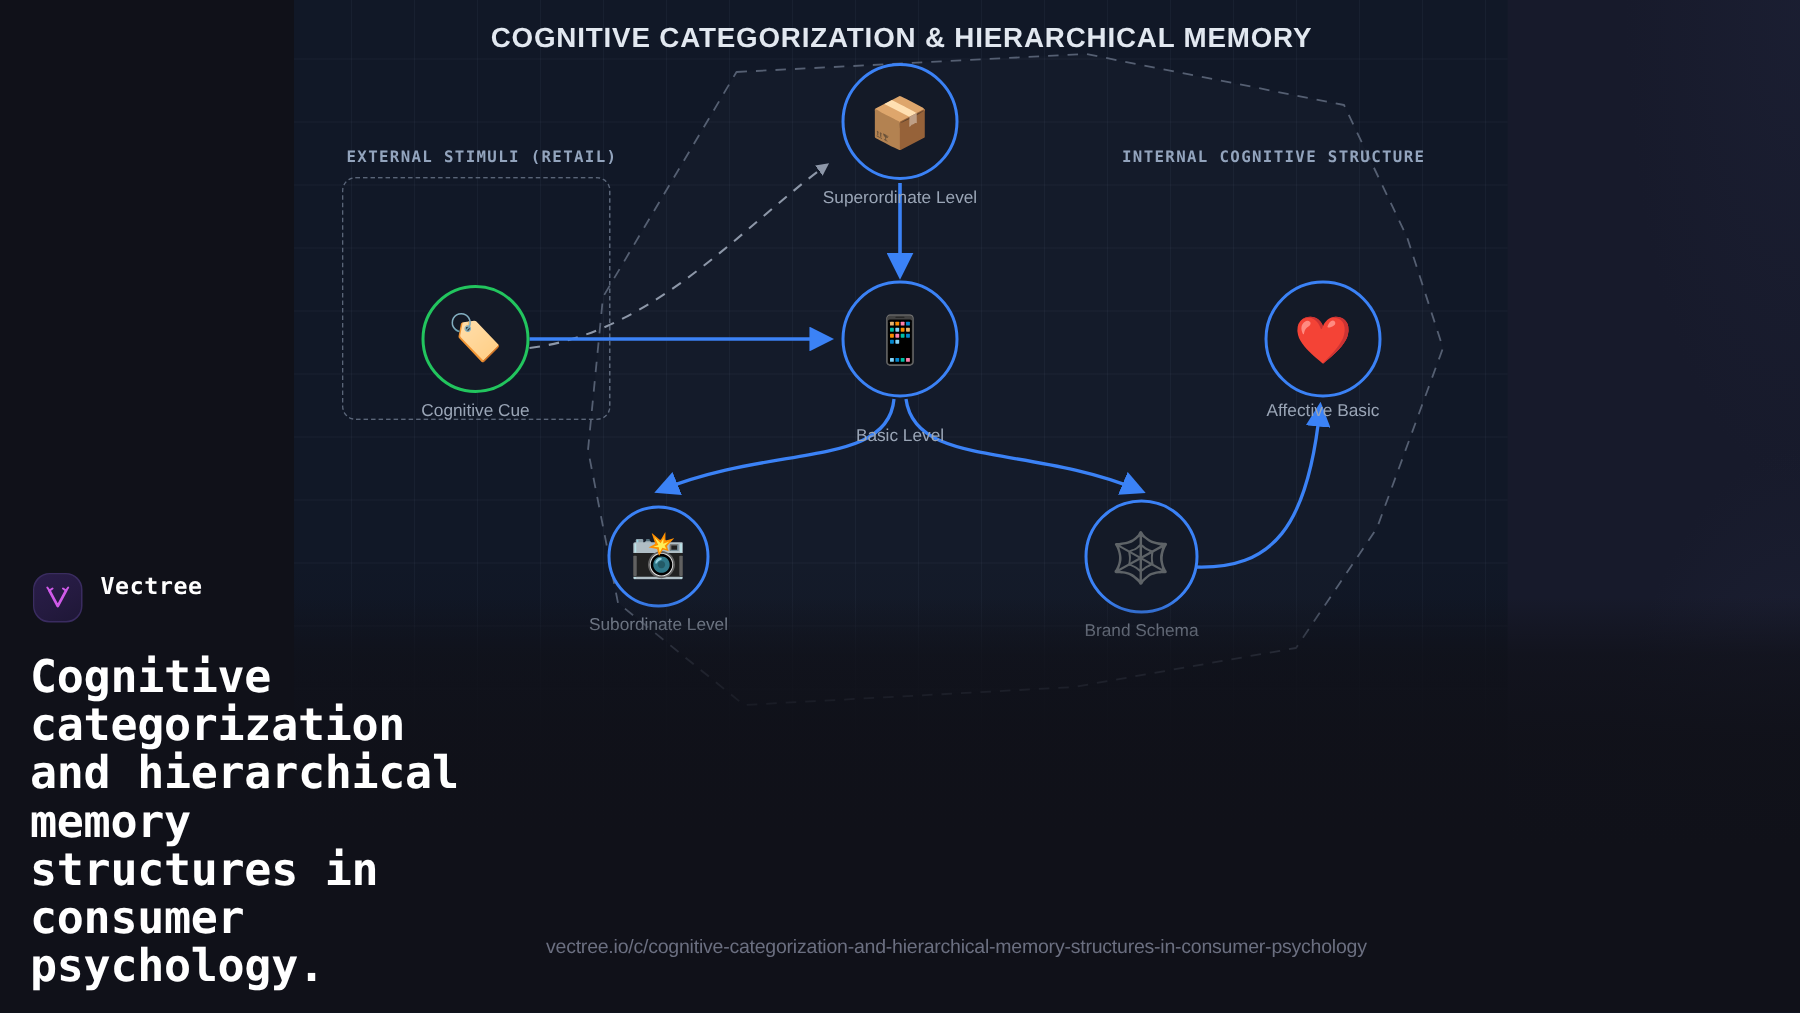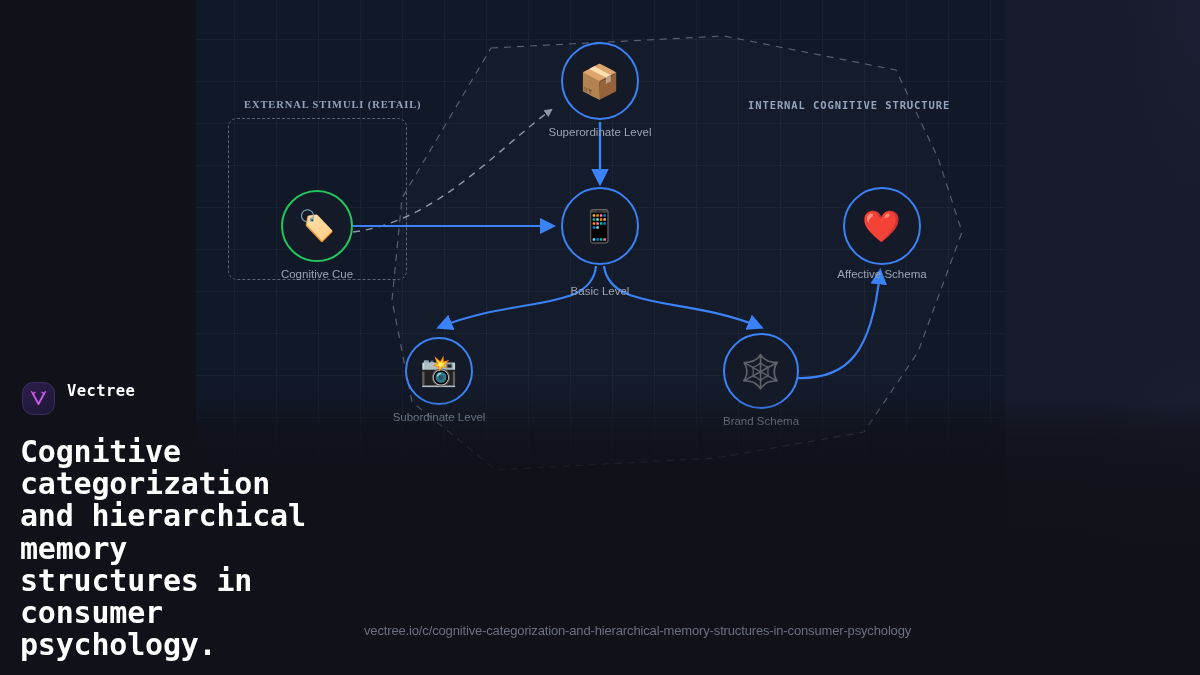--- a/index.html
+++ b/index.html
@@ -107,21 +107,21 @@
   
   .regionLabel {
     position:absolute;
     font-family:"DejaVu Sans Mono", monospace;
     font-size:10.5px; font-weight:bold;
     color:#93a4bd;
     letter-spacing:.9px;
     z-index:4;
     white-space:nowrap;
   }
-  #regExternal { left:48px; top:99px;font-family:Liberation Serif, serif; }
+  #regExternal { left:35px; top:99px; }
   #regInternal { left:552px; top:99px; }
 
   
   #extBox {
     position:absolute; left:32px; top:118px; width:179px; height:162px;
     border:1px dashed #5a6578;
     border-radius:9px;
     z-index:2;
   }
 
@@ -165,20 +165,21 @@
 
     <path d="M 404,122 L 404,182" fill="none" stroke="#3b82f6" stroke-width="2.4" marker-end="url(#arrBlue)"></path>
 
     <path d="M 400,266 C 396,312 320,296 244,327" fill="none" stroke="#3b82f6" stroke-width="2.2" marker-end="url(#arrBlue)"></path>
 
     <path d="M 408,266 C 414,312 490,296 564,327" fill="none" stroke="#3b82f6" stroke-width="2.2" marker-end="url(#arrBlue)"></path>
 
     <path d="M 600,378 C 652,380 676,352 684,272" fill="none" stroke="#3b82f6" stroke-width="2.2" marker-end="url(#arrBlue)"></path>
   </svg>
 
+  <div id="diagTitle">COGNITIVE CATEGORIZATION &amp; HIERARCHICAL MEMORY</div>
 
   <div id="extBox"></div>
   <div class="regionLabel" id="regExternal">EXTERNAL STIMULI (RETAIL)</div>
   <div class="regionLabel" id="regInternal">INTERNAL COGNITIVE STRUCTURE</div>
 
   <div class="node" style="left:85px; top:190px; width:72px; height:72px;">
     <div class="ring" style="width:72px;height:72px;border:2.5px solid #22c55e;">
       <span class="emoji" style="font-size:30px;">🏷️</span>
     </div>
     <div class="nlabel" style="top:78px;">Cognitive Cue</div>
@@ -209,21 +210,21 @@
     <div class="ring" style="width:76px;height:76px;border:2.5px solid #3b82f6;">
       <span class="emoji" style="font-size:33px;">🕸️</span>
     </div>
     <div class="nlabel" style="top:82px;">Brand Schema</div>
   </div>
 
   <div class="node" style="left:647px; top:187px; width:78px; height:78px;">
     <div class="ring" style="width:78px;height:78px;border:2.5px solid #3b82f6;">
       <span class="emoji" style="font-size:31px;">❤️</span>
     </div>
-    <div class="nlabel" style="top:81px;">Affective Schema</div>
+    <div class="nlabel" style="top:81px;">Affective Basic</div>
   </div>
 
   <div id="canvasShade"></div>
 </div>
 
 <div id="rightfill"></div>
 <div id="leftpanel"></div>
 <div id="bottomveil"></div>
 
 <div id="brand">

